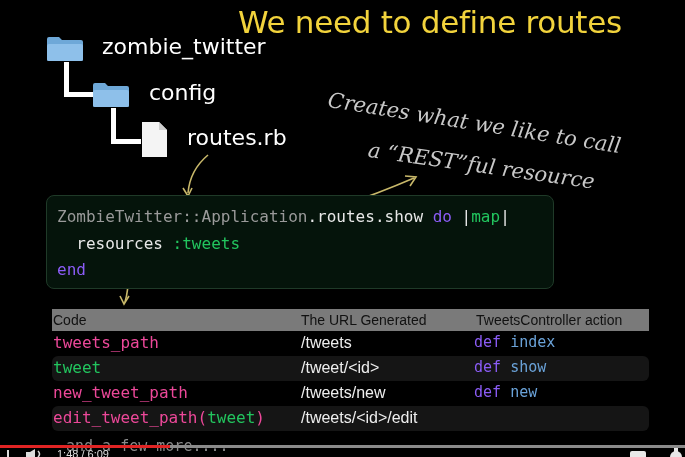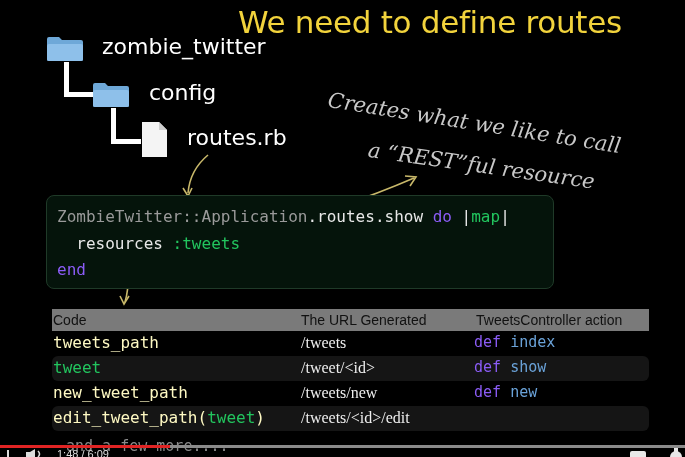--- a/index.html
+++ b/index.html
@@ -10,30 +10,30 @@
   .folder { position:absolute; width:38px; height:27px; }
   .file { position:absolute; width:27px; height:37px; }
   .tline { position:absolute; background:#fff; }
   .annot { position:absolute; font-family:"DejaVu Serif", serif; font-style:italic; color:#c8c8c8; font-size:21px; white-space:nowrap; transform-origin:left top; }
   .codebox { position:absolute; left:46px; top:195px; width:506px; height:92px; background:#05140b; border:1px solid #1f3a28; border-radius:8px; }
   .code { position:absolute; font-family:"DejaVu Sans Mono", monospace; font-size:16px; white-space:pre; }
   .c-gray { color:#9a9a9a; }
   .c-white { color:#e8e8e8; }
   .c-orange { color:#8b5cf6; }
   .c-blue { color:#22c55e; }
-  .c-yellow { color:#fef9c3; }
+  .c-yellow { color:#ec4899; }
   .c-lblue { color:#6aa2d8; }
   .table { position:absolute; left:44px; top:309px; width:597px;margin-left:8px; }
   .thead { height:22px; background:#7a7a7a; position:relative; }
   .th { position:absolute; top:3px; font-size:14px; color:#111; font-family:"Liberation Sans", sans-serif; white-space:nowrap; }
   .trow { height:25px; position:relative; }
   .trow.odd { background:#000; }
   .trow.even { background:#151515;border-radius:6px; }
   .td-code { position:absolute; left:1px; top:2px; font-family:"DejaVu Sans Mono", monospace; font-size:16px; white-space:pre; }
-  .td-url { position:absolute; left:249px; top:3px; font-family:Liberation Serif, serif; font-size:16px; color:#eee; white-space:nowrap; }
+  .td-url { position:absolute; left:249px; top:3px; font-family:Liberation Sans, sans-serif; font-size:16px; color:#eee; white-space:nowrap; }
   .td-act { position:absolute; left:422px; top:2px; font-family:"DejaVu Sans Mono", monospace; font-size:15px; white-space:pre; }
   .more { position:absolute; left:66px; top:437px; font-family:"DejaVu Sans Mono", monospace; font-size:15px; color:#8a8a8a; white-space:pre; }
   .progress { position:absolute; left:0; top:445px; width:685px; height:3px; background:#8a8a8a; }
   .progress-fill { position:absolute; left:0; top:0; width:170px; height:3px; background:#e02424; }
   .time { position:absolute; left:57px; top:449px; font-size:11px; color:#ddd; font-family:"Liberation Sans", sans-serif; white-space:nowrap; line-height:11px; }
   svg { overflow:visible; }
 </style>
 </head>
 <body>
 

